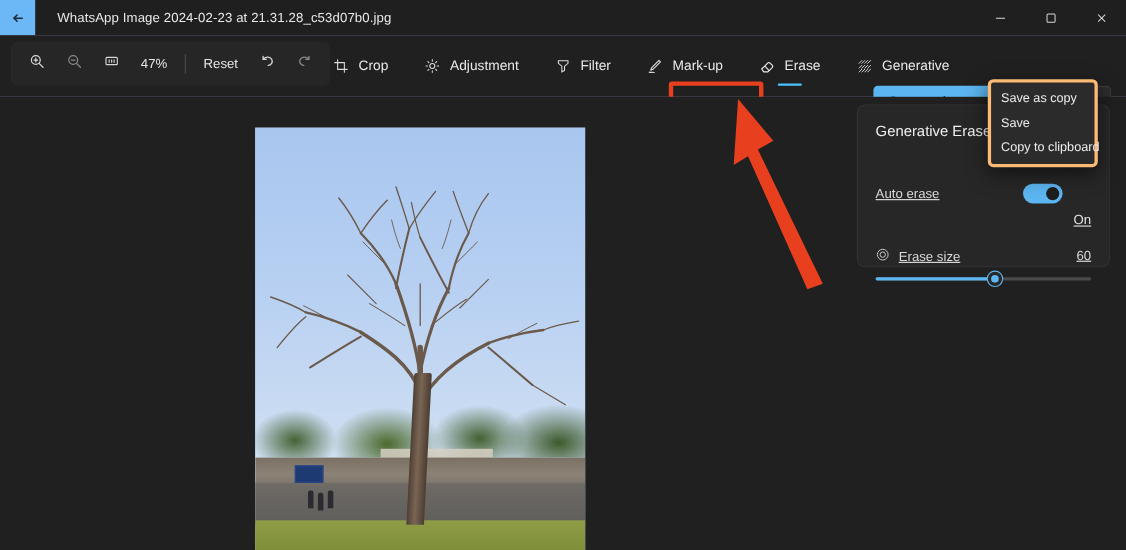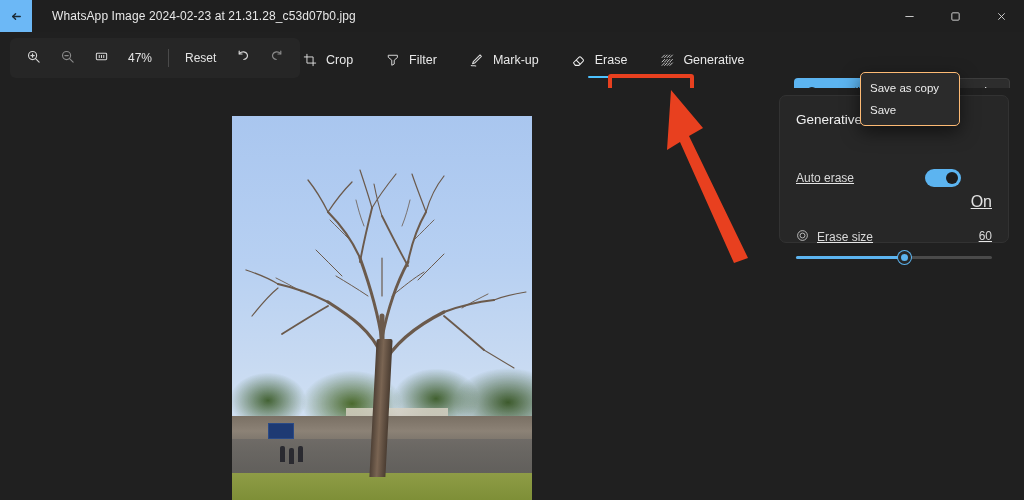--- a/index.html
+++ b/index.html
@@ -135,24 +135,24 @@
     font-size: 12.5px;
     height: 27px;
     border-radius: 4px;
     display: flex; align-items: center;
     padding: 0 22px;
   }
 
   
   .dropdown {
     position: absolute;
-    left: 860px; top: 72px;
+    left: 898px; top: 72px;
     width: 100px;
     background: #2b2b2b;
-    border: 1px solid #fdba74;
+    border: 3px solid #fdba74;
     border-radius: 5px;
     padding: 4px 0;
     box-shadow: 0 6px 18px rgba(0,0,0,.55);
     z-index: 40;
   }
   .dd-item {
     font-size: 11.5px;
     color: #ececec;
     padding: 5px 8px 5px 9px;
     white-space: nowrap;
@@ -257,21 +257,21 @@
     position: relative;
   }
   .toggle::after {
     content: "";
     position: absolute;
     right: 3px; top: 3px;
     width: 12px; height: 12px;
     border-radius: 50%;
     background: #1d1d1d;
   }
-  .toggle-state { font-size: 16px; color: #e2e2e2; margin-top: 48px; }
+  .toggle-state { font-size: 12px; color: #e2e2e2; margin-top: 48px; }
   .brush-value { font-size: 12px; color: #d9d9d9; }
   .slider {
     position: relative;
     height: 18px;
     margin-top: 2px;
   }
   .track {
     position: absolute; left: 0; right: 0; top: 7px;
     height: 3px; border-radius: 2px;
     background: #4a4a4a;
@@ -390,20 +390,29 @@
       <div class="tool">
         <span class="ticon">
           <svg width="14" height="14" viewBox="0 0 16 16" fill="none" stroke="#dcdcdc" stroke-width="1.1" stroke-linecap="round">
             <path d="M4.5 1.5v10h10"></path>
               <path d="M1.5 4.5h10v10"></path>
           </svg>
         </span>
         <span>Crop</span>
       </div>
 
+      <div class="tool">
+        <span class="ticon">
+          <svg width="14" height="14" viewBox="0 0 16 16" fill="none" stroke="#dcdcdc" stroke-width="1.1" stroke-linecap="round">
+            <circle cx="8" cy="8" r="2.6"></circle>
+            <path d="M8 1.4v1.6M8 13v1.6M1.4 8h1.6M13 8h1.6M3.4 3.4l1.1 1.1M11.5 11.5l1.1 1.1M12.6 3.4l-1.1 1.1M4.5 11.5l-1.1 1.1"></path>
+          </svg>
+        </span>
+        <span>Adjustment</span>
+      </div>
 
       <div class="tool">
         <span class="ticon">
           <svg width="14" height="14" viewBox="0 0 16 16" fill="none" stroke="#dcdcdc" stroke-width="1.1" stroke-linecap="round">
             <path d="M3 2.6h10v2.6l-3.6 3v4.4L6.6 14V8.2L3 5.2z"></path>
           </svg>
         </span>
         <span>Filter</span>
       </div>
 
@@ -448,20 +457,21 @@
             </svg>
         </span>
       </div>
       <div class="cancel-btn">Cancel</div>
     </div>
   </div>
 
   <div class="dropdown">
     <div class="dd-item">Save as copy</div>
     <div class="dd-item">Save</div>
+    <div class="dd-item">Copy to clipboard</div>
   </div>
 
   <div class="canvas-area">
     <div class="photo">
       <div class="sky"></div>
 
       <svg width="300" height="384" viewBox="0 0 300 384" style="position:absolute;left:0;top:0">
         <g stroke="#6b5a4c" fill="none" stroke-linecap="round">
           <path d="M150 330 L150 200" stroke-width="5"></path>
           <path d="M150 240 C140 215 118 200 96 186" stroke-width="3.2"></path>

